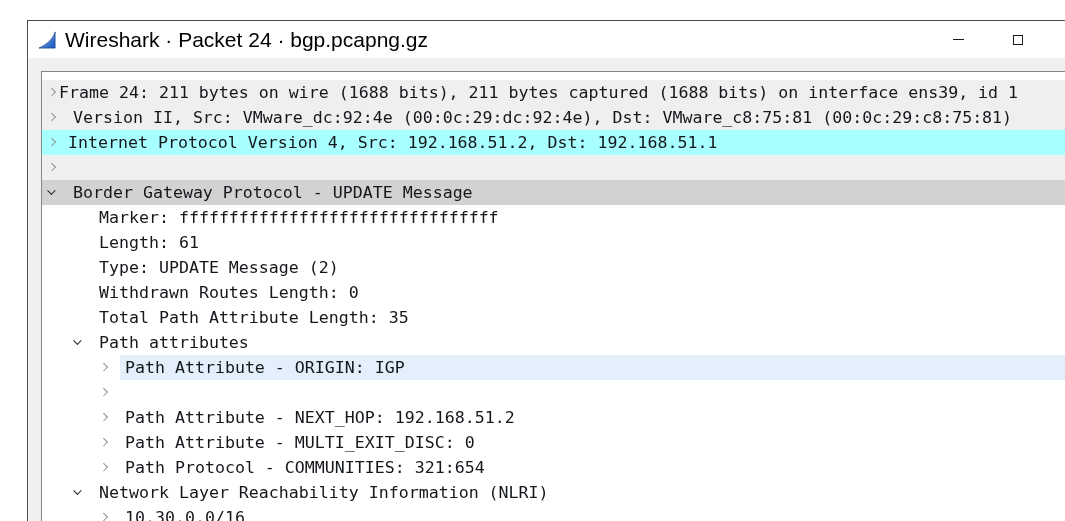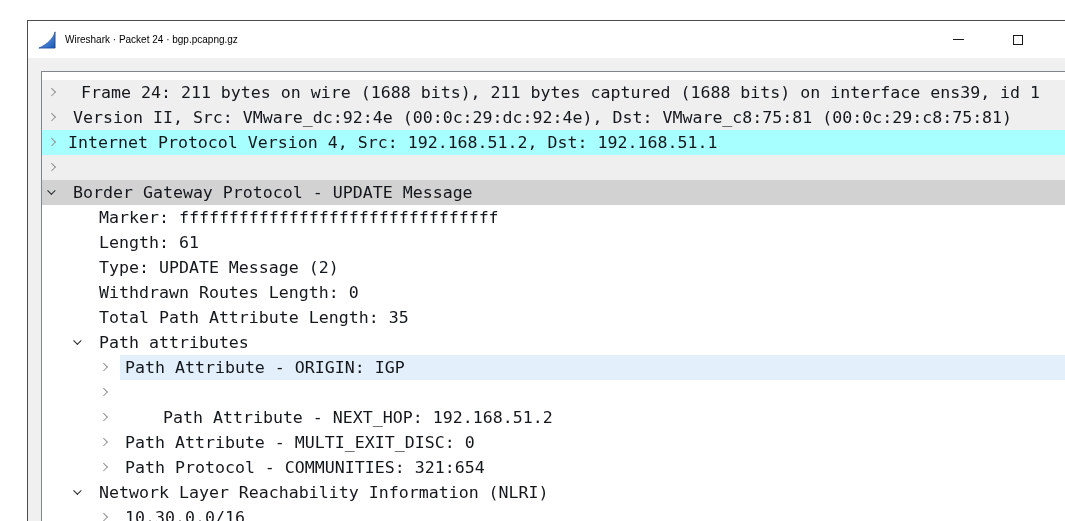--- a/index.html
+++ b/index.html
@@ -10,21 +10,21 @@
   .window{
     position:absolute;left:27px;top:20px;right:-2px;bottom:-2px;
     border:1px solid #4c4c50;background:#f0f0f0;box-sizing:border-box;
   }
   .titlebar{
     height:37px;background:#ffffff;display:flex;align-items:center;
     padding-left:10px;box-sizing:border-box;
   }
   .tb-icon{width:18px;height:18px;flex:0 0 auto;margin-right:9px;}
   .tb-title{
-    font-size:10px;color:#000;white-space:nowrap;flex:1 1 auto;
+    font-size:21px;color:#000;white-space:nowrap;flex:1 1 auto;
     overflow:hidden;
   }
   .tb-btn{
     width:59px;height:37px;flex:0 0 auto;display:flex;
     align-items:center;justify-content:center;background:#ffffff;
   }
   .tb-btn.close-partial{width:19px;}
   .glyph-min{display:block;width:11px;height:0;border-bottom:1px solid #1a1a1a;}
   .glyph-max{display:block;width:10px;height:10px;border:1px solid #1a1a1a;box-sizing:border-box;}
   .detail-pane{
@@ -75,21 +75,21 @@
     </div>
     <div class="tb-btn close-partial"></div>
   </div>
   <div class="detail-pane">
     <div id="rows">
   <div class="row hl-layer">
     <div class="hl"></div>
     <span class="chev collapsed" style="left: 7px;">
             <i></i>
           </span>
-    <span class="label" style="left: 39px;">Frame 24: 211 bytes on wire (1688 bits), 211 bytes captured (1688 bits) on interface ens39, id 1</span>
+    <span class="label" style="left: 17px;">Frame 24: 211 bytes on wire (1688 bits), 211 bytes captured (1688 bits) on interface ens39, id 1</span>
   </div>
 
   <div class="row hl-layer">
     <div class="hl"></div>
     <span class="chev collapsed" style="left: 7px;">
             <i></i>
           </span>
     <span class="label" style="left: 31px;">Version II, Src: VMware_dc:92:4e (00:0c:29:dc:92:4e), Dst: VMware_c8:75:81 (00:0c:29:c8:75:81)</span>
   </div>
 
@@ -162,21 +162,21 @@
     <span class="chev collapsed" style="left: 59px;">
             <i></i>
           </span>
   </div>
 
   <div class="row hl-none">
 
     <span class="chev collapsed" style="left: 59px;">
             <i></i>
           </span>
-    <span class="label" style="left: 83px; margin-left: 38px;">Path Attribute - NEXT_HOP: 192.168.51.2</span>
+    <span class="label" style="left: 83px;">Path Attribute - NEXT_HOP: 192.168.51.2</span>
   </div>
 
   <div class="row hl-none">
 
     <span class="chev collapsed" style="left: 59px;">
             <i></i>
           </span>
     <span class="label" style="left: 83px;">Path Attribute - MULTI_EXIT_DISC: 0</span>
   </div>
 

